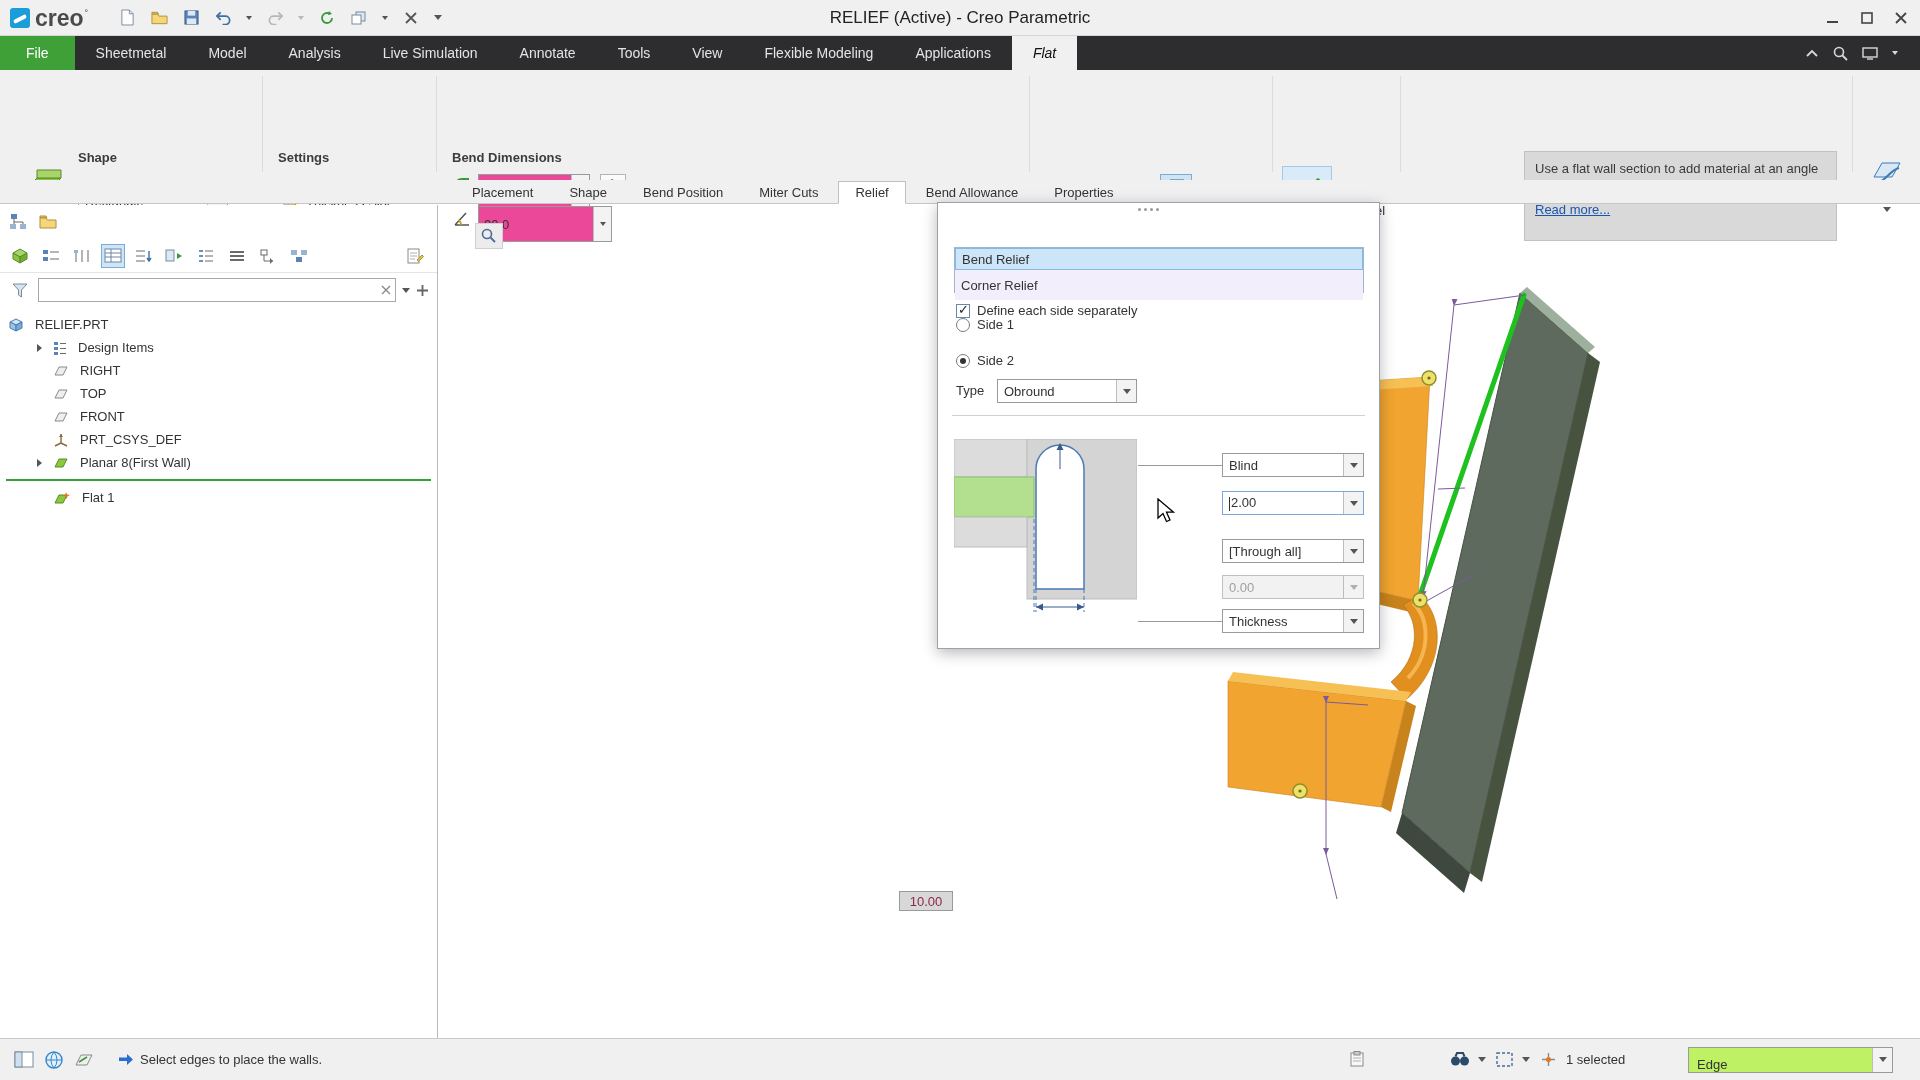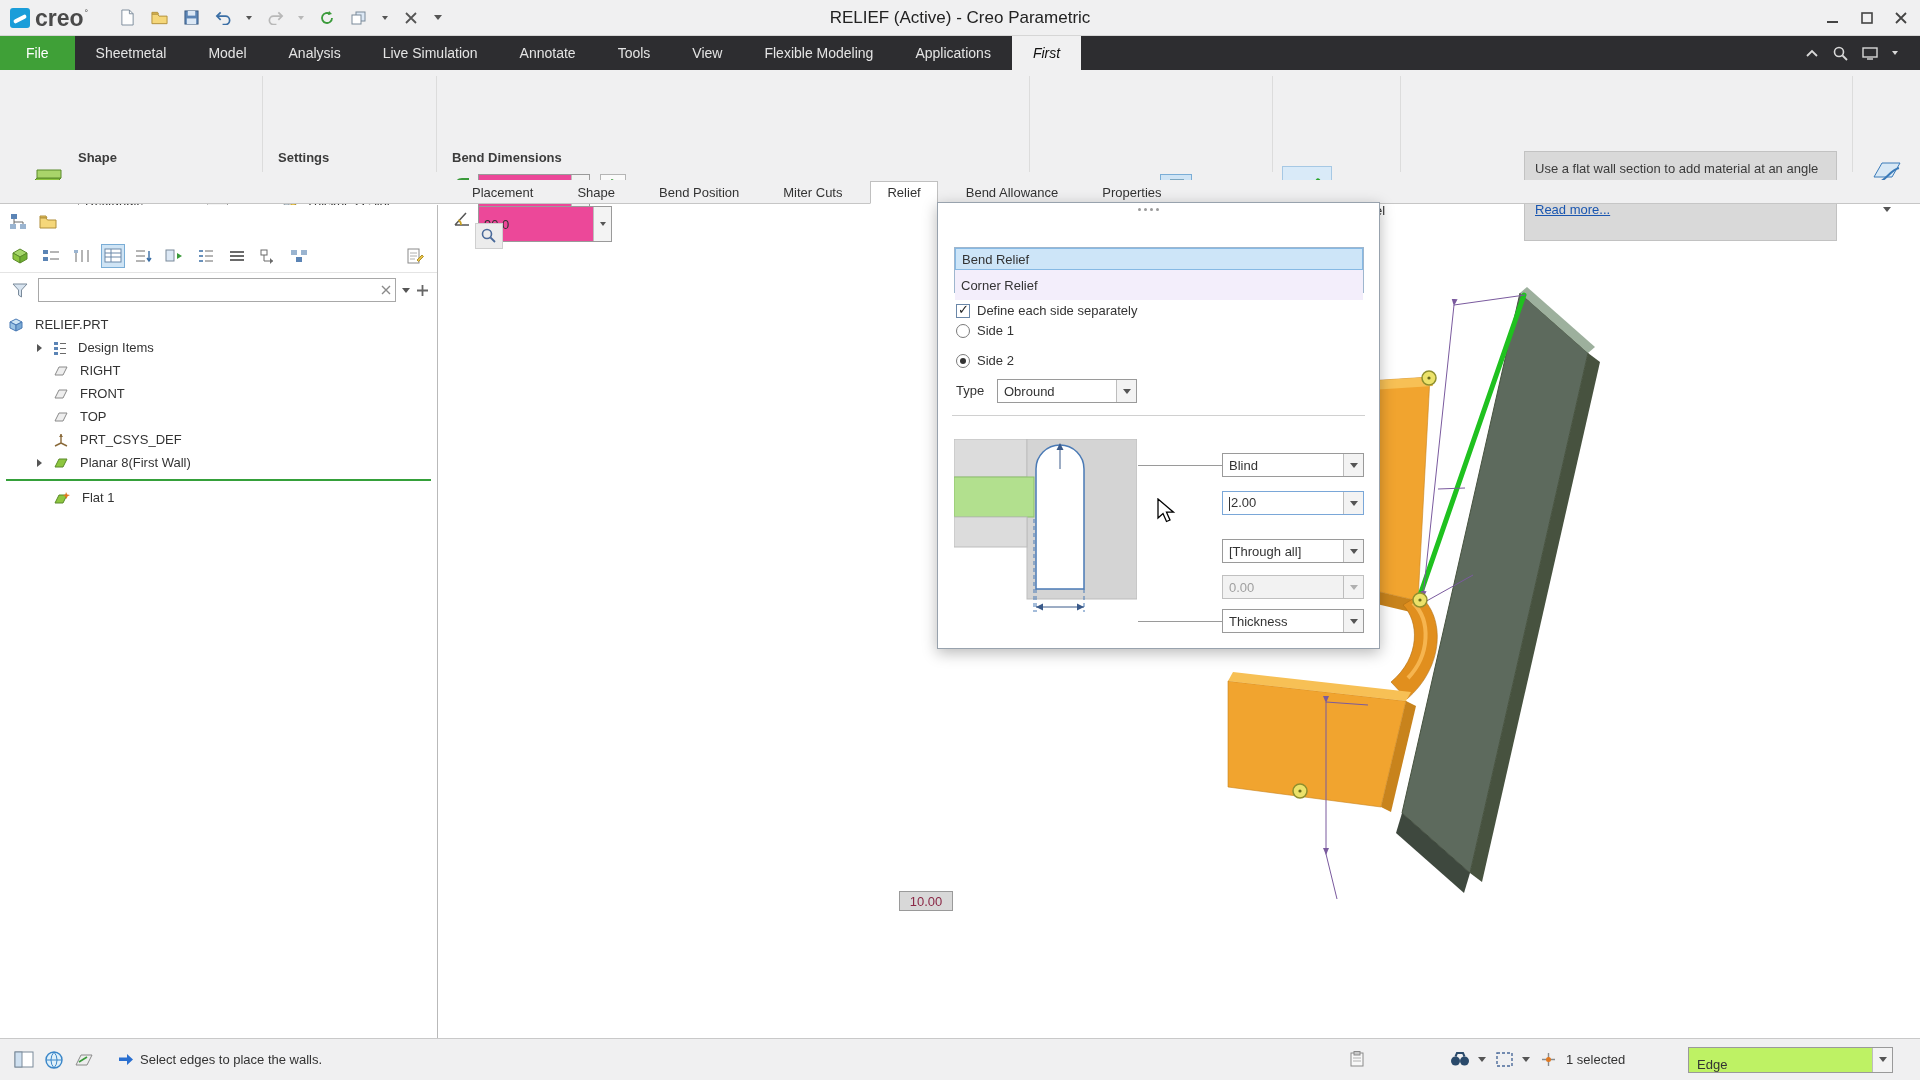--- a/index.html
+++ b/index.html
@@ -50,21 +50,21 @@
 .okblock{position:absolute;display:flex;flex-direction:column;align-items:center;justify-content:center;
   background:#d9eaf8;border:1px solid #a6c8e4}
 .cancelblock{position:absolute;display:flex;flex-direction:column;align-items:center;justify-content:center}
 .okblock span,.cancelblock span{margin-top:2px}
 .helpbox{position:absolute;background:#d9d9d9;border:1px solid #c2c2c2;padding:8px 10px;color:#3a3a3a;line-height:1.35}
 .helpbox a{color:#1a56b0;text-decoration:underline;display:inline-block;margin-top:6px}
 .datum{position:absolute;display:flex;flex-direction:column;align-items:center;gap:3px}
 
 
 .subtabs{position:absolute;left:0;top:180px;width:1920px;height:24px;background:#f0f0f1;
-  border-bottom:1px solid #c6c6c6;display:flex;align-items:flex-end;padding-left:456px;gap:12px}
+  border-bottom:1px solid #c6c6c6;display:flex;align-items:flex-end;padding-left:456px;gap:4px}
 .subtab{padding:3px 16px;color:#333;white-space:nowrap}
 .subtab.active{background:#fff;border:1px solid #c0c0c0;border-bottom:1px solid #fff;margin-bottom:-1px}
 
 
 .main{position:absolute;left:0;top:205px;width:1920px;height:833px}
 .treepanel{position:absolute;left:0;top:0;width:438px;height:833px;background:#fff;border-right:1px solid #b9b9b9}
 .tp-row1{height:34px;display:flex;align-items:center;gap:6px;padding-left:6px}
 .tp-row2{height:34px;display:flex;align-items:center;gap:7px;padding-left:8px;border-bottom:1px solid #e4e4e4}
 .ticon{display:flex;align-items:center;justify-content:center;width:24px;height:24px}
 .ticon.sel{background:#cfe4f5;border:1px solid #7aadd6}
@@ -214,21 +214,21 @@
     <span class="tab file">File</span>
     <span class="tab">Sheetmetal</span>
     <span class="tab">Model</span>
     <span class="tab">Analysis</span>
     <span class="tab">Live Simulation</span>
     <span class="tab">Annotate</span>
     <span class="tab">Tools</span>
     <span class="tab">View</span>
     <span class="tab">Flexible Modeling</span>
     <span class="tab">Applications</span>
-    <span class="tab active">First</span>
+    <span class="tab active">Flat</span>
   </div>
   <div class="tabbar-right">
     <span class="tbi">
         <svg width="14" height="9">
           <path d="M2 7l5-5 5 5" fill="none" stroke="#d8d8d8" stroke-width="1.8"></path>
         </svg>
       </span>
     <span class="tbi">
         <svg width="15" height="15">
           <circle cx="6" cy="6" r="4.5" fill="none" stroke="#d8d8d8" stroke-width="1.6"></circle>
@@ -522,29 +522,29 @@
               <polygon points="2,10 6,2 14,2 10,10" fill="#eee" stroke="#8a8a8a"></polygon>
             </svg>
           <span>RIGHT</span>
         </div>
         <div class="trow">
           <span class="ind"></span>
             <span style="width:5px"></span>
           <svg width="16" height="12">
               <polygon points="2,10 6,2 14,2 10,10" fill="#eee" stroke="#8a8a8a"></polygon>
             </svg>
-          <span>FRONT</span>
+          <span>TOP</span>
         </div>
         <div class="trow">
           <span class="ind"></span>
             <span style="width:5px"></span>
           <svg width="16" height="12">
               <polygon points="2,10 6,2 14,2 10,10" fill="#eee" stroke="#8a8a8a"></polygon>
             </svg>
-          <span>TOP</span>
+          <span>FRONT</span>
         </div>
         <div class="trow">
           <span class="ind"></span>
             <span style="width:5px"></span>
           <svg width="16" height="14">
               <path d="M8 1v9M8 10L2 13M8 10l6 3" stroke="#8a6a3a" stroke-width="1.4" fill="none"></path>
               <path d="M8 1l-2 3h4z" fill="#8a6a3a"></path>
             </svg>
           <span>PRT_CSYS_DEF</span>
         </div>
@@ -659,21 +659,21 @@
           <span>Bend Relief</span>
         </div>
       <div class="row alt">
           <span>Corner Relief</span>
         </div>
     </div>
     <div class="prow" style="left:18px;top:100px">
       <span class="cb checked"></span>
       <span>Define each side separately</span>
     </div>
-    <div class="prow" style="left:18px;top:120px">
+    <div class="prow" style="left:18px;top:114px">
       <span class="radio"></span>
       <span>Side 1</span>
     </div>
     <div class="prow" style="left:18px;top:150px">
       <span class="radio on"></span>
       <span>Side 2</span>
     </div>
     <span style="position:absolute;left:18px;top:180px">Type</span>
     <div class="pcombo" style="left:59px;top:176px;width:140px">
       <span class="val">Obround</span>

